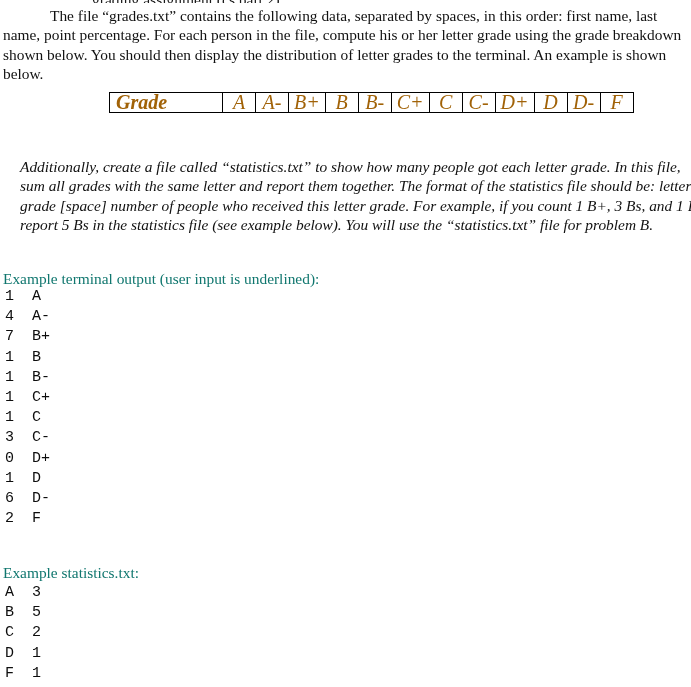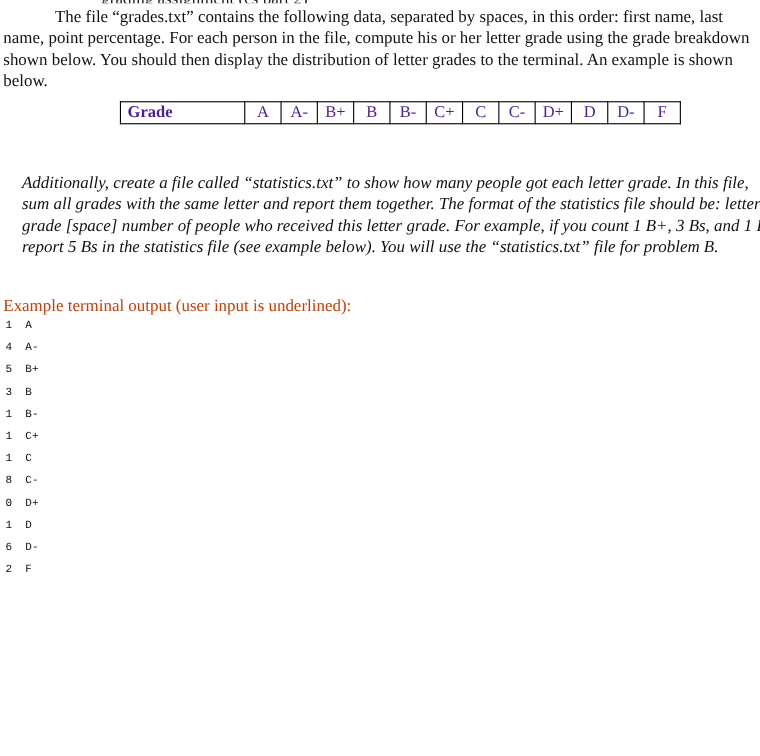--- a/index.html
+++ b/index.html
@@ -66,22 +66,23 @@
   }
 
   
   .grade-table-wrap {
     position: absolute;
     left: 109px;
     top: 92px;
   }
   table.grade-table {
     border-collapse: collapse;
-    font-size: 15px;
-    color: #4c1d95;
+    font-size: 20px;
+    color: #a16207;
+    font-style: italic;
   }
   table.grade-table td, table.grade-table th {
     border: 1.1px solid #000000;
     padding: 0px 5px;
     height: 19px;
     line-height: 19px;
     text-align: center;
     font-weight: normal;
     vertical-align: middle;
     white-space: nowrap;
@@ -96,28 +97,28 @@
   table.grade-table td.gcell {
     min-width: 22px;
   }
 
   
   .mono-heading {
     position: absolute;
     left: 3px;
     font-size: 15.4px;
     line-height: 19.4px;
-    color: #c2410c;
+    color: #0f766e;
     white-space: nowrap;
   }
   .mono-list {
     position: absolute;
     left: 5px;
     font-family: "Liberation Mono", "DejaVu Sans Mono", monospace;
-    font-size: 10px;
+    font-size: 15px;
     line-height: 20.2px;
     color: #0d0d0d;
   }
   .mono-list .row {
     white-space: pre;
     height: 20.2px;
   }
 
   #terminal-heading { top: 269px; }
   #terminal-list    { top: 287px; }
@@ -155,27 +156,35 @@
     </table>
   </div>
 
   <p class="para additionally">Additionally, create a file called “statistics.txt” to show how many people got each letter grade. In this file, sum all grades with the same letter and report them together. The format of the statistics file should be: letter grade [space] number of people who received this letter grade.  For example, if you count 1 B+, 3 Bs, and 1 B-, report 5 Bs in the statistics file (see example below).  You will use the  “statistics.txt” file for problem B.</p>
 
   <div class="mono-heading" id="terminal-heading">Example terminal output (user input is underlined):</div>
 
   <div class="mono-list" id="terminal-list">
       <div class="row">1  A</div>
       <div class="row">4  A-</div>
-      <div class="row">5  B+</div>
-      <div class="row">3  B</div>
+      <div class="row">7  B+</div>
+      <div class="row">1  B</div>
       <div class="row">1  B-</div>
       <div class="row">1  C+</div>
       <div class="row">1  C</div>
-      <div class="row">8  C-</div>
+      <div class="row">3  C-</div>
       <div class="row">0  D+</div>
       <div class="row">1  D</div>
       <div class="row">6  D-</div>
       <div class="row">2  F</div>
     </div>
 
+  <div class="mono-heading" id="stats-heading">Example statistics.txt:</div>
 
+  <div class="mono-list" id="stats-list">
+      <div class="row">A  3</div>
+      <div class="row">B  5</div>
+      <div class="row">C  2</div>
+      <div class="row">D  1</div>
+      <div class="row">F  1</div>
+    </div>
 
 </div>
 
 </body></html>

